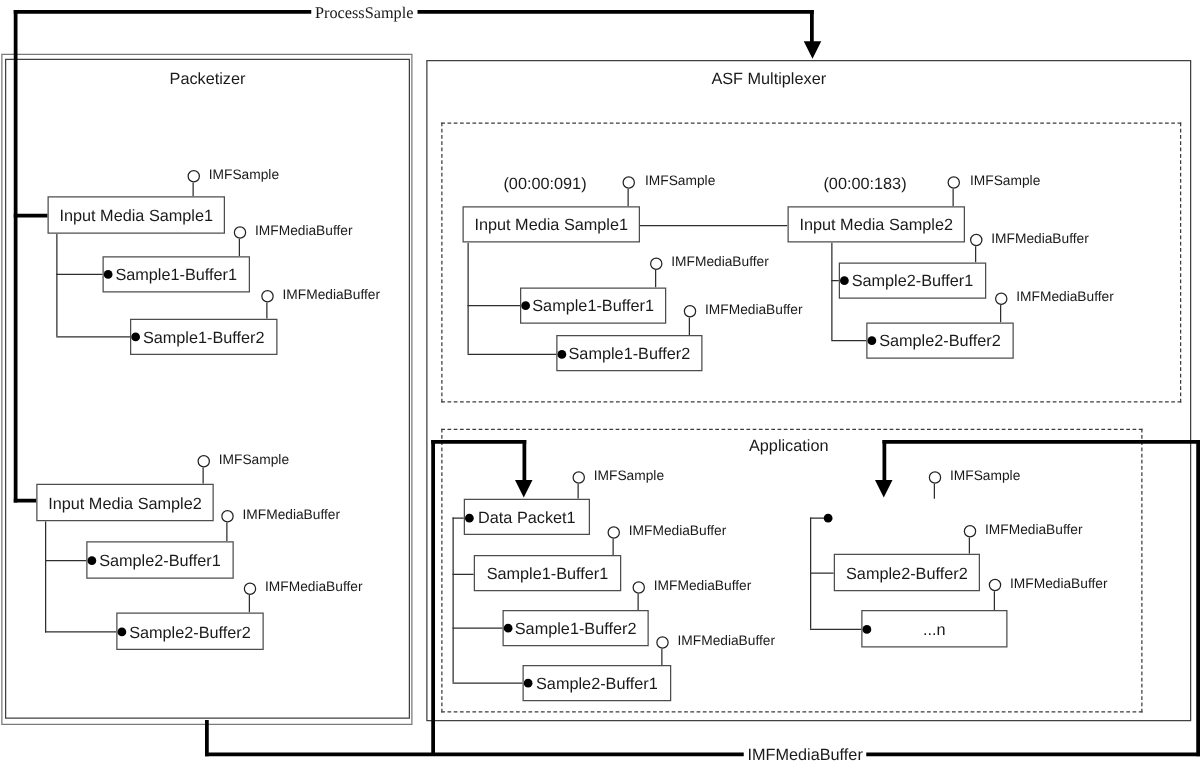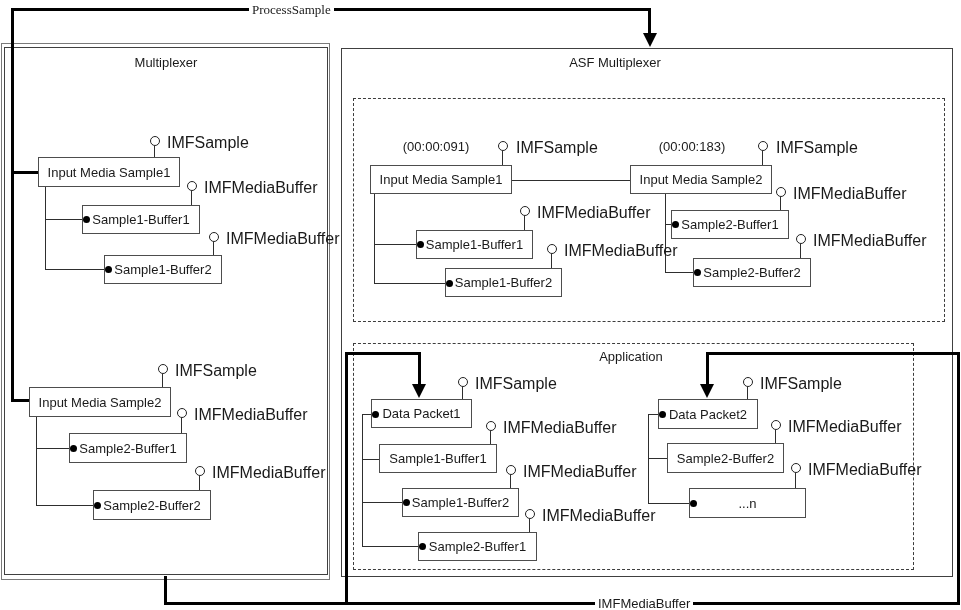--- a/index.html
+++ b/index.html
@@ -13,36 +13,36 @@
   
   .hl{position:absolute;height:1px;background:#2e2e2e;}
   .vl{position:absolute;width:1px;background:#2e2e2e;}
   .thl{position:absolute;height:3px;background:#000;z-index:6;}
   .tvl{position:absolute;width:3px;background:#000;z-index:6;}
   
   .node{position:absolute;border:1px solid #4d4d4d;background:#fff;box-sizing:border-box;
         display:flex;align-items:center;justify-content:center;font-size:13px;white-space:nowrap;z-index:8;}
   .dot{position:absolute;width:7px;height:7px;border-radius:50%;background:#000;z-index:9;}
   .lolli{position:absolute;width:10px;height:10px;border:1.4px solid #222;border-radius:50%;background:#fff;box-sizing:border-box;z-index:9;}
-  .iface{position:absolute;font-size:16px;white-space:nowrap;z-index:9;}
+  .iface{position:absolute;font-size:11px;white-space:nowrap;z-index:9;}
   .ts{position:absolute;font-size:13px;white-space:nowrap;text-align:center;}
   
   .arrow-down{position:absolute;width:0;height:0;border-left:7px solid transparent;
               border-right:7px solid transparent;border-top:14px solid #000;z-index:7;}
   
   .flowlab{position:absolute;font-size:13px;background:#fff;padding:0 3px;white-space:nowrap;z-index:10;}
 </style>
 </head>
 <body>
 
 <div class="canvas">
 
   <div class="rect-outer" style="left:1px;top:43px;width:329px;height:537px;"></div>
   <div class="rect" style="left:4px;top:47px;width:324px;height:528px;"></div>
-  <div class="ctitle" style="left:4px;top:55px;width:324px;">Multiplexer</div>
+  <div class="ctitle" style="left:4px;top:55px;width:324px;">Packetizer</div>
 
   <div class="rect" style="left:341px;top:48px;width:612px;height:529px;"></div>
   <div class="ctitle" style="left:341px;top:55px;width:548px;">ASF Multiplexer</div>
 
   <div class="dashed" style="left:353px;top:98px;width:592px;height:224px;"></div>
 
   <div class="dashed" style="left:353px;top:343px;width:561px;height:227px;"></div>
   <div class="ctitle" style="left:353px;top:349px;width:556px;">Application</div>
 
   <div class="thl" style="left:11px;top:8px;width:640px;"></div>
@@ -213,23 +213,20 @@
 
   <div class="thl" style="left:706px;top:352px;width:254px;"></div>
   <div class="tvl" style="left:706px;top:352px;height:33px;"></div>
   <div class="arrow-down" style="left:700px;top:384px;"></div>
 
   <div class="hl" style="left:648px;top:414px;width:14px;"></div>
   <div class="vl" style="left:648px;top:414px;height:89px;"></div>
   <div class="hl" style="left:648px;top:458px;width:19px;"></div>
   <div class="hl" style="left:648px;top:503px;width:45px;"></div>
 
-  <div class="node" style="left:658px;top:399px;width:100px;height:30px;">
-    <span>Data Packet2</span>
-  </div>
   <div class="dot" style="left:659px;top:411px;"></div>
   <div class="vl" style="left:747px;top:387px;height:12px;"></div>
   <div class="lolli" style="left:743px;top:377px;"></div>
   <div class="iface" style="left:760px;top:375px;">IMFSample</div>
 
   <div class="node" style="left:667px;top:443px;width:117px;height:30px;">
     <span>Sample2-Buffer2</span>
   </div>
   <div class="vl" style="left:775px;top:430px;height:13px;"></div>
   <div class="lolli" style="left:771px;top:420px;"></div>

